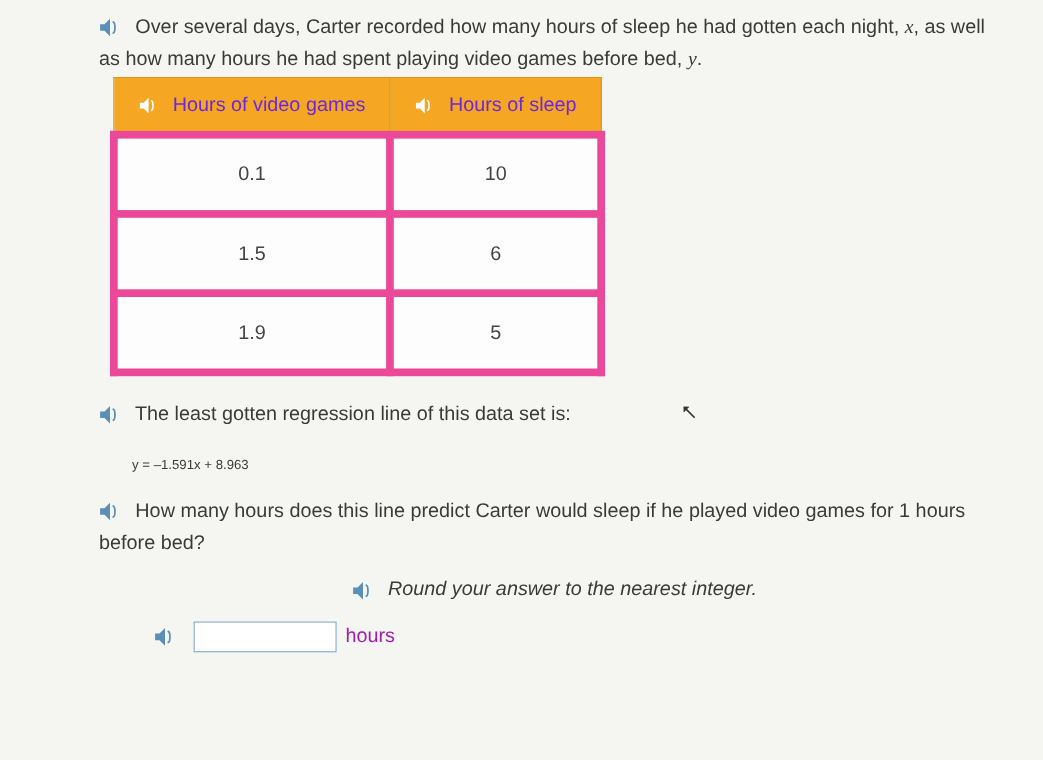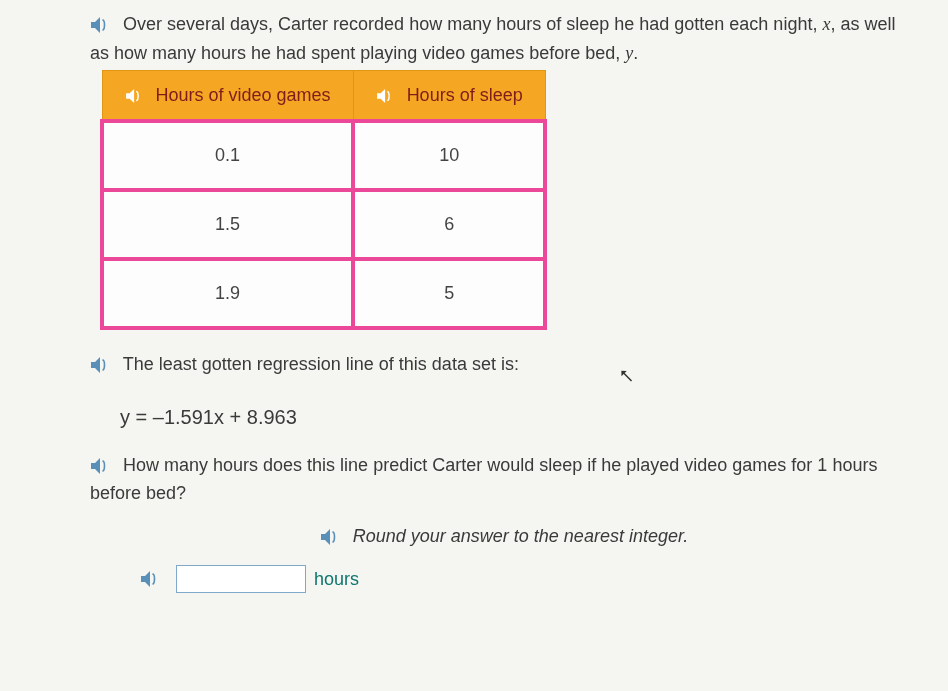--- a/index.html
+++ b/index.html
@@ -24,58 +24,58 @@
     .audio-icon svg { display: block; }
     .intro { margin: 0 0 2px 30px; }
     .var { font-style: italic; font-family: Georgia, serif; }
     table.data {
       border-collapse: collapse;
       margin: 0 0 20px 40px;
       border: 1px solid #ccc;
     }
     table.data th {
       background: #f5a623;
-      color: #7f1d1d;
+      color: #6d28d9;
       font-weight: normal;
       padding: 10px 22px;
       border: 1px solid #e09515;
       font-size: 18px;
       text-align: center;
     }
     table.data th .audio-icon { color: #fff; }
     table.data td {
-      border: 4px solid #ec4899;
+      border: 7px solid #ec4899;
       background: #fdfdfd;
       text-align: center;
       padding: 18px 22px;
       font-size: 18px;
       color: #444;
     }
     .line { margin: 14px 0 14px 30px; }
     .eqn {
       margin: 22px 0 18px 60px;
       font-family: Verdana, Geneva, sans-serif;
-      font-size: 20px;
+      font-size: 12px;
     }
     .instr { font-style: italic; text-align: center; }
     .answer-row {
       margin: 10px 0 0 80px;
       display: flex;
       align-items: center;
       gap: 8px;
     }
     input.answer {
       border: 1px solid #7fa8c9;
       background: #fff;
       height: 28px;
       width: 130px;
       padding: 2px 6px;
       font-size: 16px;
     }
-    .unit { color: #0f766e; }
+    .unit { color: #a21caf; }
     .cursor-arrow {
       position: absolute;
       font-size: 20px;
       color: #333;
     }
   </style>
 </head>
 <body>
 
 <p class="intro">

